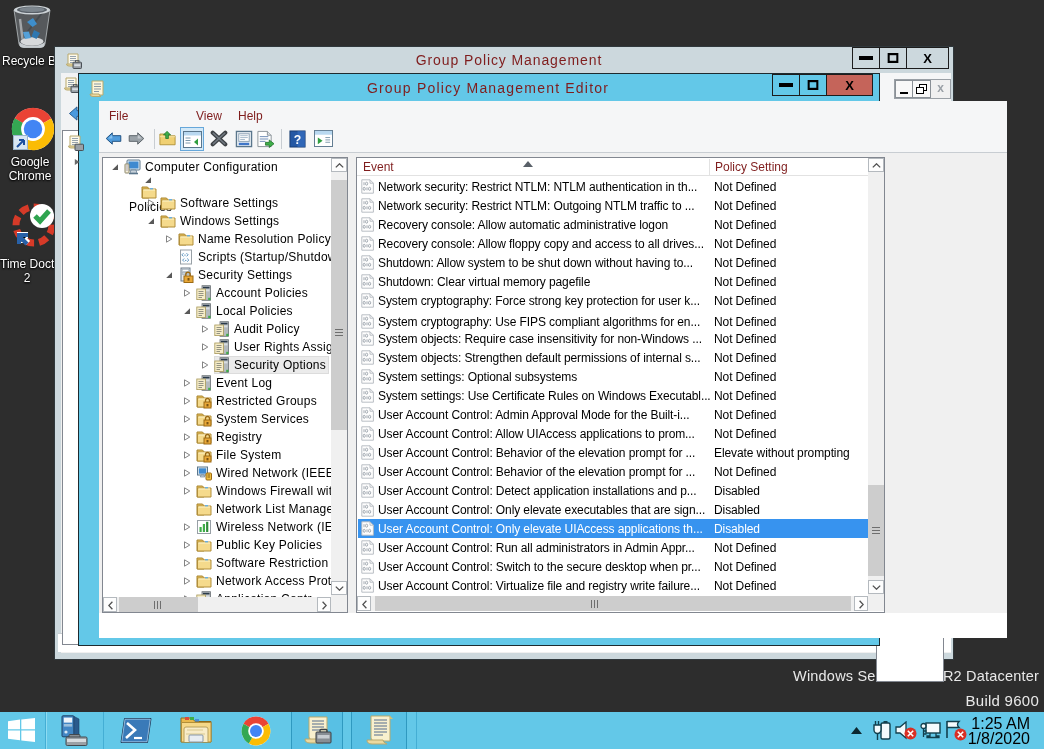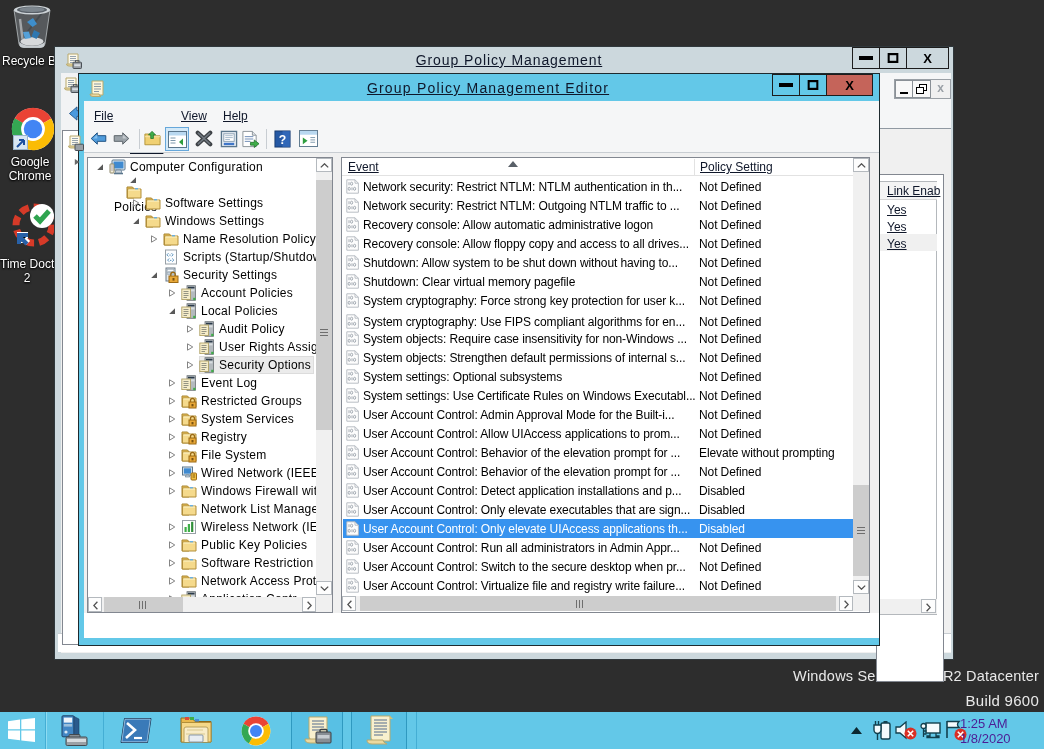--- a/index.html
+++ b/index.html
@@ -1,19 +1,19 @@
 <!DOCTYPE html>
 <html><head>
 <meta charset="utf-8">
 <style>
   * { margin:0; padding:0; box-sizing:border-box; }
   html,body { width:1044px; height:749px; overflow:hidden; }
   body { background:#2d2d2d; font-family:"Liberation Sans", sans-serif; position:relative; }
   .abs { position:absolute; }
-  .t12 { font-size:12px; color:#0f172a; white-space:nowrap;text-decoration:underline; }
+  .t12 { font-size:12px; color:#7f1d1d; white-space:nowrap; }
   .trow { position:absolute; height:18px; display:flex; align-items:center; white-space:nowrap; }
   .trow span { font-size:12px; color:#000; letter-spacing:0.25px; white-space:nowrap; }
   .trow svg { flex:none; }
   .exp { margin-right:5px; }
   .tico { margin-right:4px; }
   .lrow { position:absolute; left:1px; height:19px; width:511px; display:flex; align-items:center; }
   .lrow .pn { font-size:12px; color:#000; letter-spacing:-0.1px; white-space:nowrap; margin-left:4px; width:336px; overflow:hidden; flex:none;}
   .lrow .ps { font-size:12px; color:#000; letter-spacing:-0.1px; white-space:nowrap; }
   .lrow svg { flex:none; margin-left:3px; }
   .sel .pn, .sel .ps { color:#fff; }
@@ -268,21 +268,21 @@
         </svg>
       </div>
     <div class="capbtn" style="width:27px;height:22px;border:1px solid #1c1c1c;border-left:none;">
         <svg width="11" height="10" viewBox="0 0 11 10">
           <rect x="1" y="1" width="9" height="8" fill="none" stroke="#000" stroke-width="2.4"></rect>
         </svg>
       </div>
     <div style="width:46px;height:22px;border:1px solid #1c1c1c;border-left:none;background:#c5645a;font-weight:bold;font-size:13px;text-align:center;line-height:21px;">X</div>
   </div>
 
-  <div class="abs" id="gpme-inner" style="left:5px;top:27px;width:795px;height:536px;background:#f0f0f0;padding-left:46px;">
+  <div class="abs" id="gpme-inner" style="left:20px;top:27px;width:908px;height:536px;background:#f0f0f0;padding-left:46px;">
 
     <div class="abs" style="left:0;top:0;width:100%;height:26px;background:#f5f6f7;">
       <span class="abs t12" style="left:10px;top:8px;">File</span>
       <span class="abs t12" style="left:46px;top:8px;margin-top:32px;">Action</span>
       <span class="abs t12" style="left:97px;top:8px;">View</span>
       <span class="abs t12" style="left:139px;top:8px;">Help</span>
     </div>
 
     <div class="abs" id="toolbar" style="left:0;top:26px;width:100%;height:26px;background:#f5f6f7;border-bottom:1px solid #c8cdd2;">
 
@@ -899,14 +899,14 @@
     <path d="M3.5 7.5 V16 M3.5 10 h3 M3.5 13 h3" stroke="#12404e" stroke-width="1.3"></path>
   </svg>
 
   <svg class="abs" style="left:945px;top:8px;" width="22" height="21" viewBox="0 0 22 21">
     <path d="M2 1.5 h12 q-3 3 0 6 H2" fill="#f4fbfd" stroke="#12404e" stroke-width="1.4"></path>
     <path d="M2 1 V18" stroke="#12404e" stroke-width="1.6"></path>
     <circle cx="15.5" cy="14.5" r="6" fill="#d93025"></circle>
     <path d="M12.8 11.8 l5.4 5.4 M18.2 11.8 l-5.4 5.4" stroke="#fff" stroke-width="1.6"></path>
   </svg>
 
-  <div class="abs" style="left:960px;top:4px;width:70px;text-align:left;font-size:13px;color:#4c1d95;line-height:15px;">1:25 AM<br>1/8/2020</div>
+  <div class="abs" style="left:960px;top:4px;width:70px;text-align:right;font-size:16px;color:#000000;line-height:15px;">1:25 AM<br>1/8/2020</div>
 </div>
 
 </body></html>

